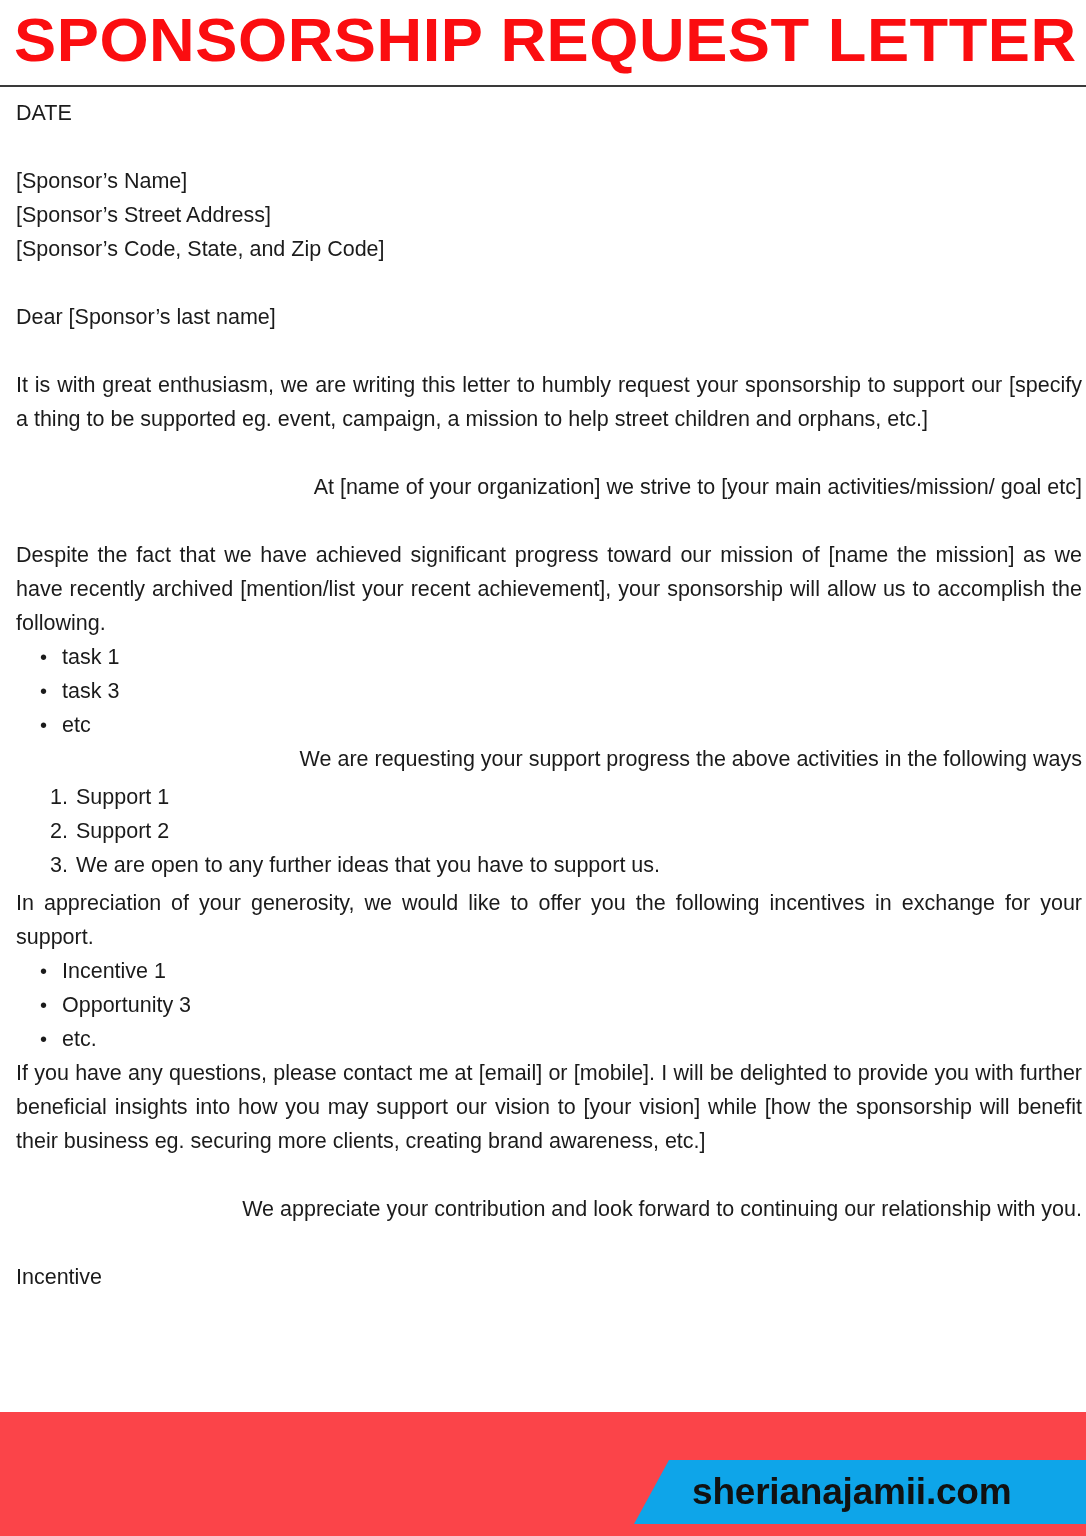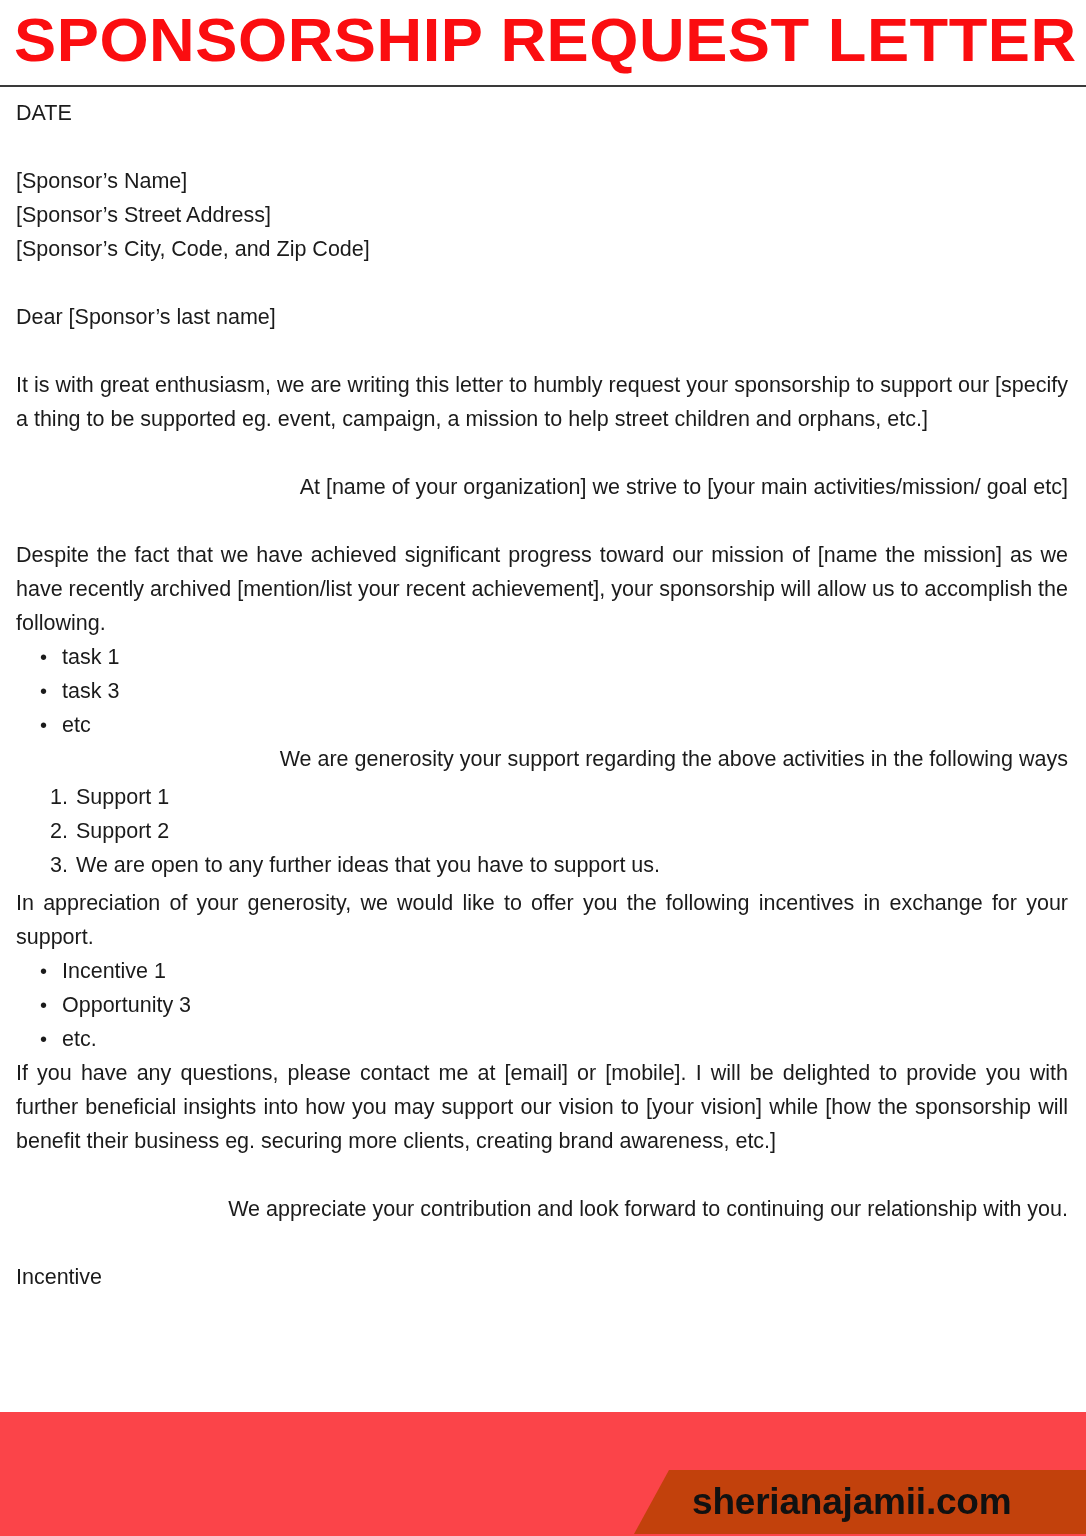--- a/index.html
+++ b/index.html
@@ -55,21 +55,21 @@
     height: 2px;
     background: #3a3a3a;
   }
 
   
   .body-area {
     position: absolute;
     left: 0;
     top: 96px;
     width: 1086px;
-    padding: 0 18px 0 16px;
+    padding: 0 4px 0 16px;
     box-sizing: border-box;
     color: #1b1b1b;
     font-size: 21.5px;
     line-height: 34px;
     font-family: "Liberation Sans", sans-serif;
   }
   .spacer { height: 34px; }
 
   .line { margin: 0; }
 
@@ -127,24 +127,24 @@
     left: 0;
     top: 1412px;
     width: 1086px;
     height: 124px;
     background: #fb4449;
     overflow: hidden;
   }
   .footer-tag {
     position: absolute;
     right: 0;
-    top: 58px;
+    top: 48px;
     height: 64px;
     width: 452px;
-    background: #c2410c;
+    background: #0ea5e9;
     clip-path: polygon(35px 0, 452px 0, 452px 64px, 0 64px);
   }
   .footer-tag-text {
     position: absolute;
     left: 58px;
     top: 50%;
     transform: translateY(-50%) scaleX(1.0);
     transform-origin: left center;
     color: #111111;
     font-family: "Liberation Sans", sans-serif;
@@ -166,21 +166,21 @@
   </div>
 
   <div class="body-area">
 
     <p class="line">DATE</p>
 
     <div class="spacer"></div>
 
     <p class="line">[Sponsor’s Name]</p>
     <p class="line">[Sponsor’s Street Address]</p>
-    <p class="line">[Sponsor’s City, Code, and Zip Code]</p>
+    <p class="line">[Sponsor’s Code, State, and Zip Code]</p>
 
     <div class="spacer"></div>
 
     <p class="line">Dear [Sponsor’s last name]</p>
 
     <div class="spacer"></div>
 
     <p class="para">It is with great enthusiasm, we are writing this letter to humbly request your sponsorship to support our [specify a thing to be supported eg. event, campaign, a mission to help street children and orphans, etc.]</p>
 
     <div class="spacer"></div>
@@ -190,21 +190,21 @@
     <div class="spacer"></div>
 
     <p class="para">Despite the fact that we have achieved significant progress toward our mission of [name the mission] as we have recently archived [mention/list your recent achievement], your sponsorship will allow us to accomplish the following.</p>
 
     <ul class="bullets">
       <li>task 1</li>
       <li>task 3</li>
       <li>etc</li>
     </ul>
 
-    <p class="para-left">We are generosity your support regarding the above activities in the following ways</p>
+    <p class="para-left">We are requesting your support progress the above activities in the following ways</p>
 
     <ol class="numbers">
       <li>Support 1</li>
       <li>Support 2</li>
       <li>We are open to any further ideas that you have to support us.</li>
     </ol>
 
     <p class="para">In appreciation of your generosity, we would like to offer you the following incentives in exchange for your support.</p>
 
     <ul class="bullets">

